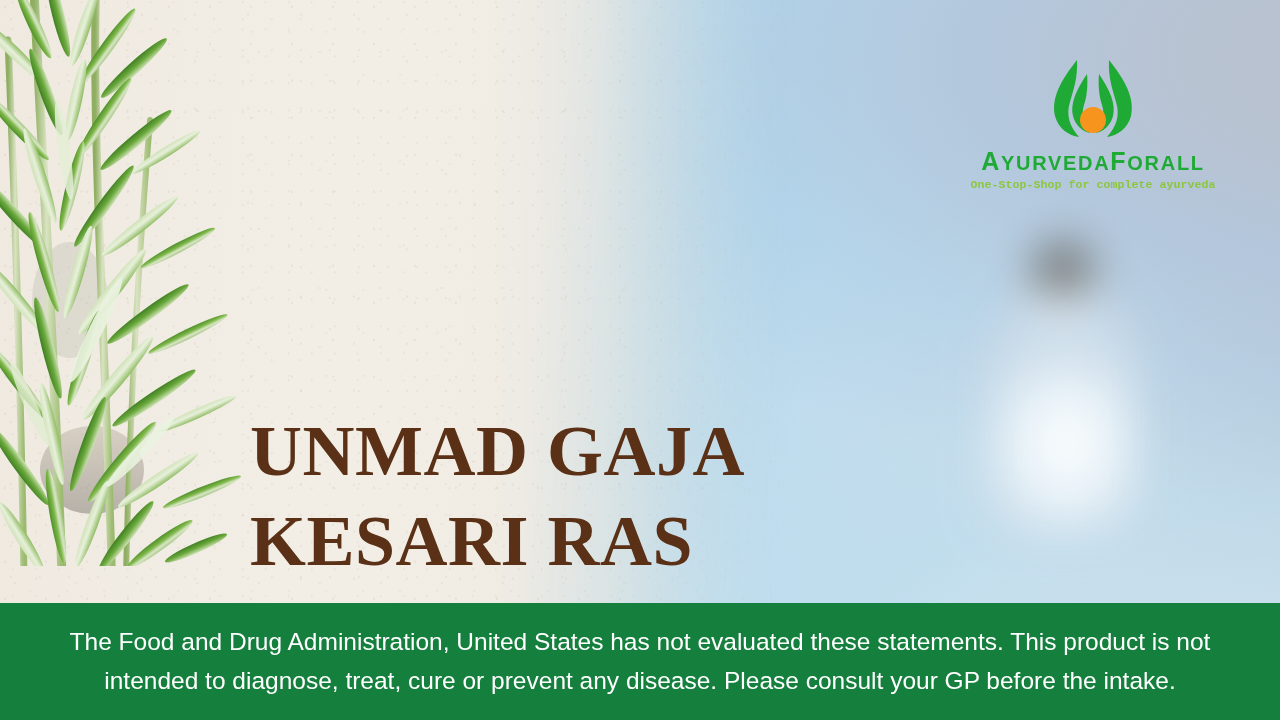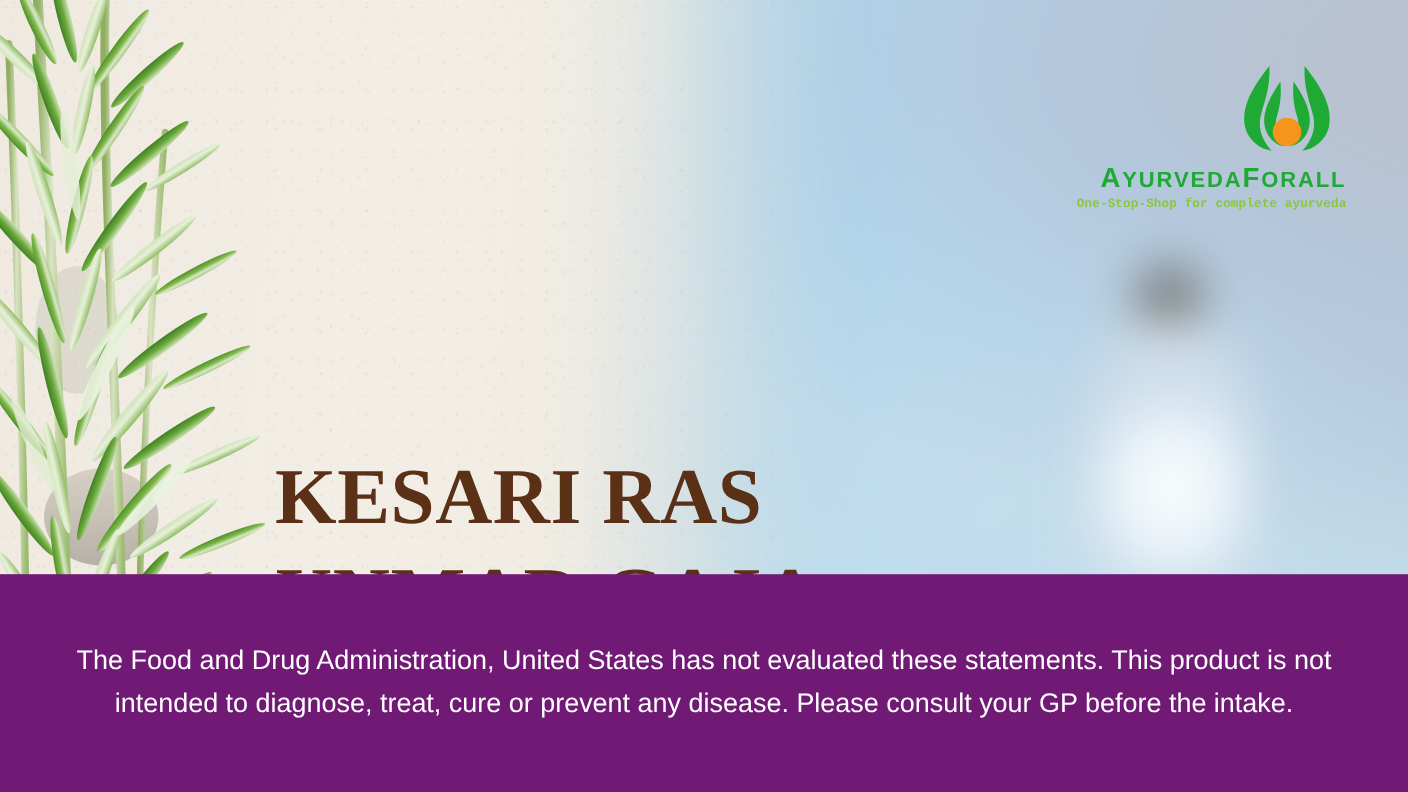--- a/index.html
+++ b/index.html
@@ -123,21 +123,21 @@
     overflow: hidden;
   }
   .rosemary svg { display: block; }
 
   
   .logo {
     position: absolute;
     right: 56px;
     top: 58px;
     width: 262px;
-    text-align: right;
+    text-align: center;
     line-height: 1;
   }
   .logo-mark {
     display: block;
     margin: 0 auto 6px auto;
   }
   .logo-word {
     display: block;
     color: #1faa35;
     font-family: "Liberation Sans", sans-serif;
@@ -174,22 +174,22 @@
     text-align: left;
   }
   .title-line { display: block; white-space: nowrap; }
 
   
   .disclaimer {
     position: absolute;
     left: 0;
     bottom: 0;
     width: 1280px;
-    height: 198px;
-    background: #701a75;
+    height: 117px;
+    background: #15803d;
     display: flex;
     align-items: center;
     justify-content: center;
     box-sizing: border-box;
     padding: 0 30px;
   }
   .disclaimer-text {
     color: #ffffff;
     font-family: "Liberation Sans", sans-serif;
     font-size: 24.5px;
@@ -329,21 +329,21 @@
         <circle cx="54" cy="62" r="13" fill="#f7941d"></circle>
       </svg>
     </span>
     <span class="logo-word">
       <span class="cap">A</span><span class="sm">YURVEDA</span><span class="cap">F</span><span class="sm">ORALL</span>
     </span>
     <span class="logo-tag">One-Stop-Shop for complete ayurveda</span>
   </div>
 
   <h1 class="title">
+    <span class="title-line">Unmad Gaja</span>
     <span class="title-line">Kesari Ras</span>
-    <span class="title-line">Unmad Gaja</span>
   </h1>
 
   <div class="disclaimer">
     <p class="disclaimer-text">The Food and Drug Administration, United States has not evaluated these statements. This product is not intended to diagnose, treat, cure or prevent any disease. Please consult your GP before the intake.</p>
   </div>
 
 </div>
 
 </body></html>

